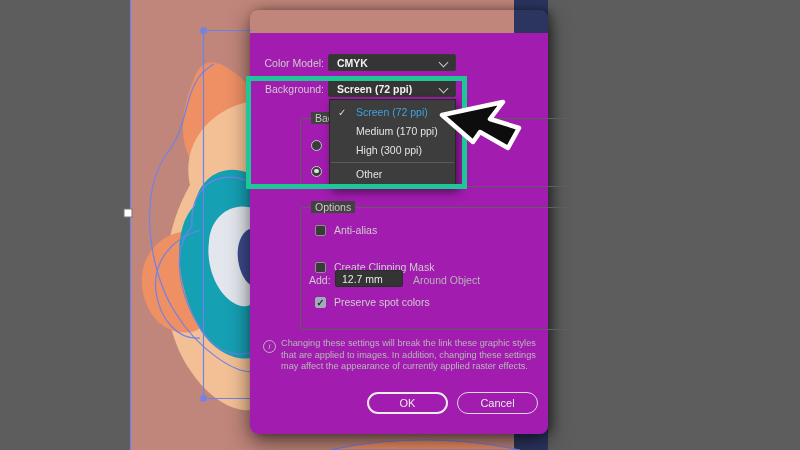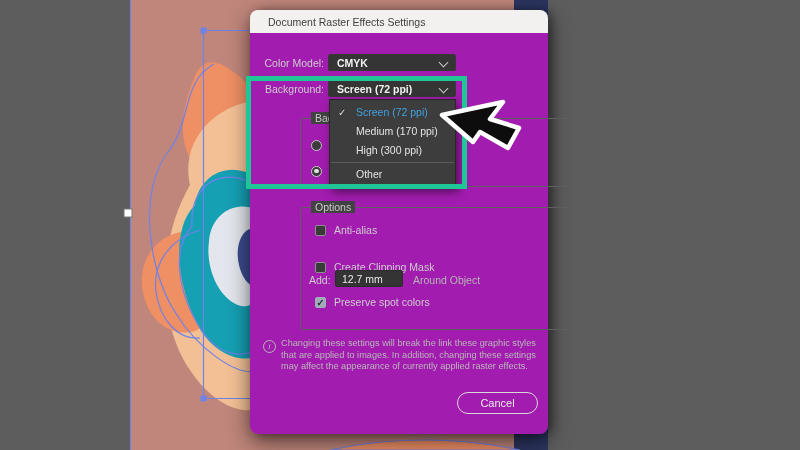--- a/index.html
+++ b/index.html
@@ -116,23 +116,20 @@
     <line x1="203.5" y1="30" x2="203.5" y2="398" stroke="#6f82e8" stroke-width="1.2"></line>
     <line x1="203" y1="30.5" x2="252" y2="30.5" stroke="#6f82e8" stroke-width="1.2"></line>
     <line x1="203" y1="398.5" x2="252" y2="398.5" stroke="#6f82e8" stroke-width="1.2"></line>
     <rect x="200.5" y="27.5" width="6" height="6" fill="#6f82e8"></rect>
     <rect x="200.5" y="395.5" width="6" height="6" fill="#6f82e8"></rect>
     <rect x="124" y="209" width="8" height="8" fill="#ffffff" stroke="#777777"></rect>
   </g>
 </svg>
 
 <div class="dialog">
-  <div class="titlebar">
-    <span class="title">Document Raster Effects Settings</span>
-  </div>
   <div class="dlg-body">
 
     <div class="lbl r-lbl" style="top:24px;">Color Model:</div>
     <div class="sel" style="top:21px;">
       <span>CMYK</span>
       <span class="chev"></span>
     </div>
 
     <div class="lbl r-lbl" style="top:50px;">Background:</div>
     <div class="sel" style="top:47px;">
@@ -173,20 +170,21 @@
       </div>
     </div>
 
     <div class="info-icon">i</div>
     <div class="info-text">
       <div>Changing these settings will break the link these graphic styles</div>
       <div>that are applied to images. In addition, changing these settings</div>
       <div>may affect the appearance of currently applied raster effects.</div>
     </div>
 
+    <div class="btn ok">OK</div>
     <div class="btn cancel">Cancel</div>
 
     <div class="menu">
       <div class="mi selected">
         <span class="check">✓</span>
         <span>Screen (72 ppi)</span>
       </div>
       <div class="mi">
         <span>Medium (170 ppi)</span>
       </div>

